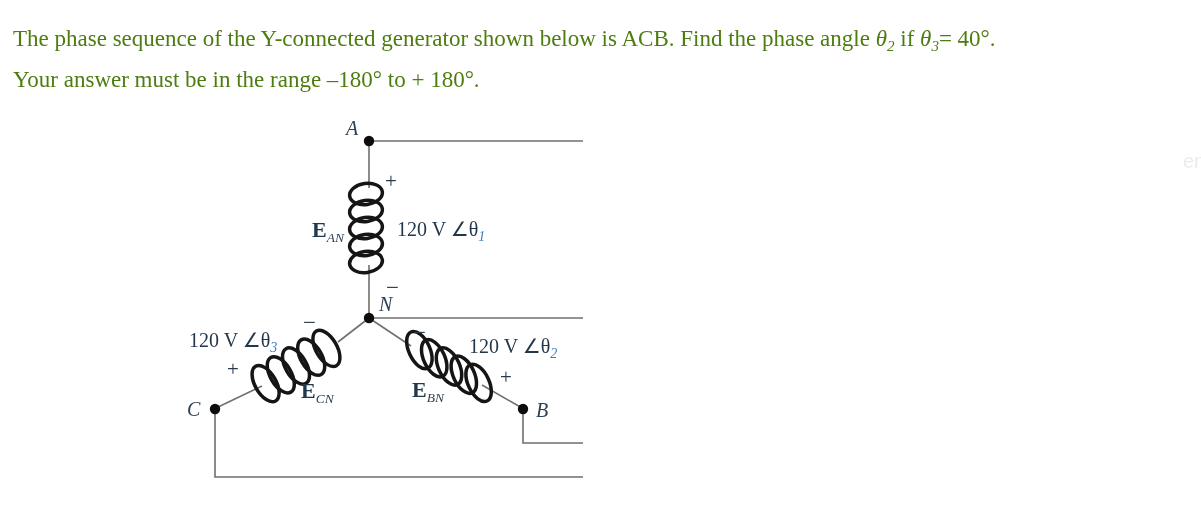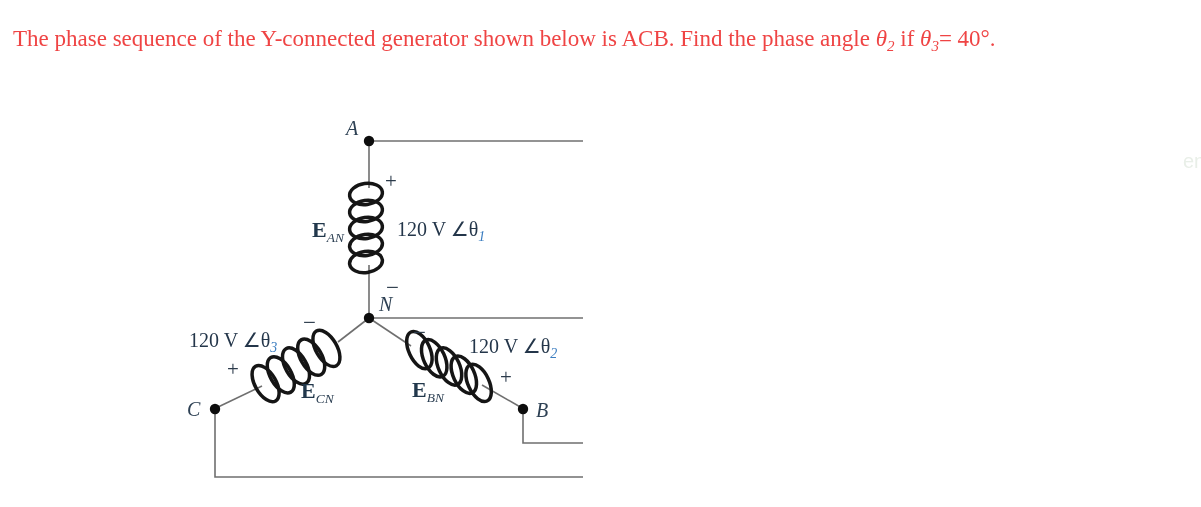--- a/index.html
+++ b/index.html
@@ -5,21 +5,21 @@
   html,body{margin:0;padding:0;background:#ffffff;}
   .page{
     position:relative;
     width:1201px;height:507px;
     background:#ffffff;
     overflow:hidden;
     font-family:"Liberation Serif", serif;
   }
   .problem{
     position:absolute;left:13px;top:22px;width:1180px;
-    font-size:23px;line-height:33px;color:#ef4444;
+    font-size:23px;line-height:33px;color:#4d7c0f;
   }
   .mvar{font-style:italic;}
   .msub{font-style:italic;font-size:15px;vertical-align:-5px;}
   svg{position:absolute;left:0;top:0;font-family:"Liberation Serif", serif;}
   .wire{stroke:#6f6f6f;stroke-width:1.6;fill:none;}
   .coil{stroke:#151515;stroke-width:3.5;fill:none;}
   .dot{fill:#0d0d0d;stroke:none;}
   .t-node{font-style:italic;font-size:20px;fill:#2e4154;}
   .t-sign{font-size:21px;fill:#2b3a4a;}
   .t-minus{font-size:23px;fill:#2b3a4a;}
@@ -29,20 +29,21 @@
   .t-valsub{font-style:italic;font-size:14px;fill:#3b7dc0;}
   .t-water{font-size:20px;fill:#e9efe8;font-family:"Liberation Sans",sans-serif;}
 </style>
 </head>
 <body>
 
 <div class="page">
 
   <div class="problem">
     <div><span>The phase sequence of the Y-connected generator shown below is ACB. Find the phase angle </span><span class="mvar">θ</span><span class="msub">2</span><span> if </span><span class="mvar">θ</span><span class="msub">3</span><span>= 40°.</span></div>
+    <div>Your answer must be in the range –180° to + 180°.</div>
   </div>
 
   <svg width="1201" height="507" viewBox="0 0 1201 507">
 
     <g>
       <path class="wire" d="M369 141 H583"></path>
       <path class="wire" d="M369 141 V188"></path>
       <path class="wire" d="M369 265 V318"></path>
       <path class="wire" d="M369 318 H583"></path>
       <path class="wire" d="M369 318 L338 342"></path>

